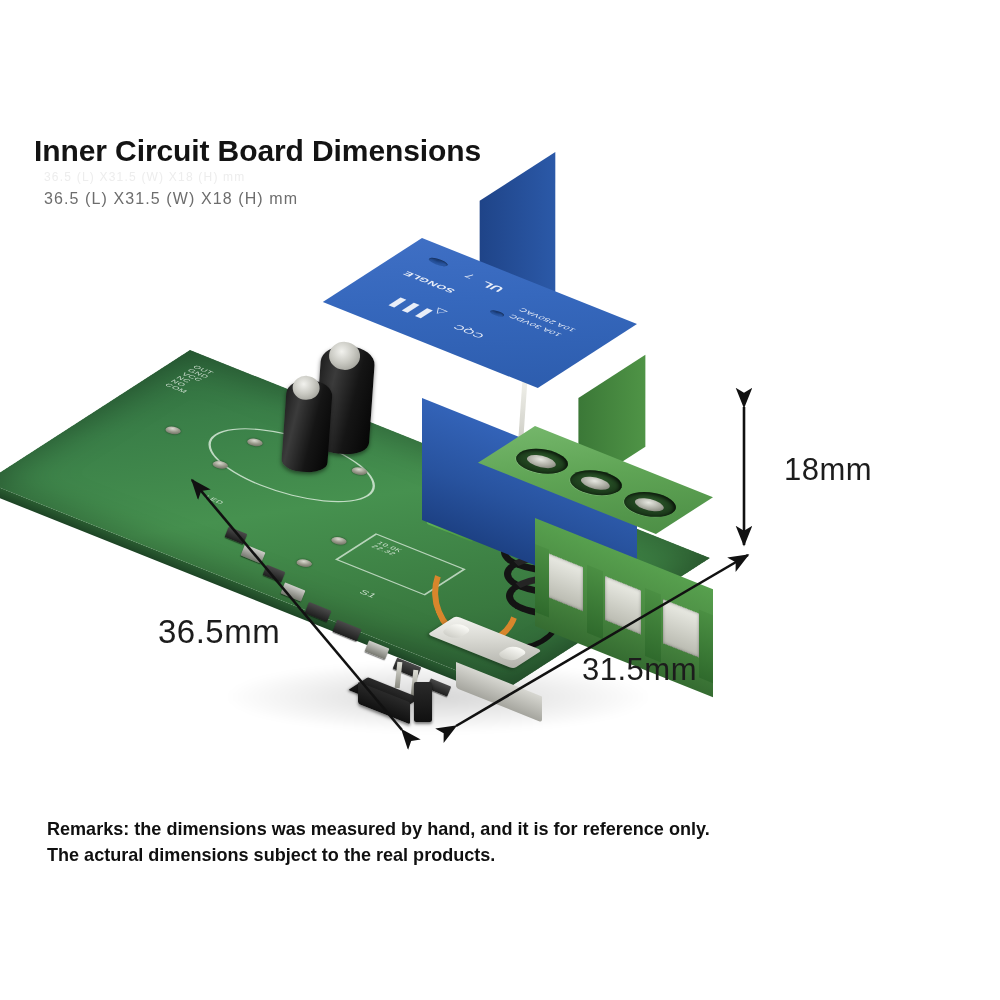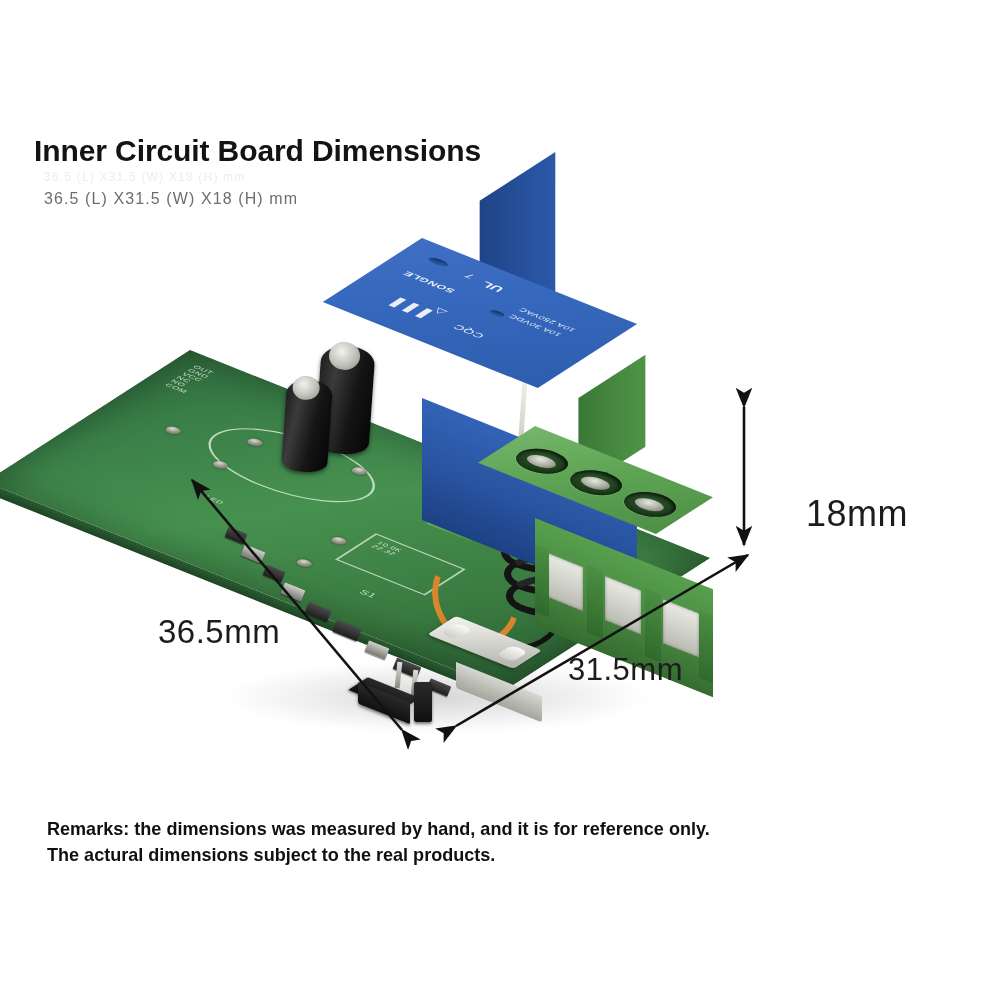--- a/index.html
+++ b/index.html
@@ -62,22 +62,22 @@
   }
   #remarks div { white-space: nowrap; }
 
   
   .dim-label {
     position: absolute;
     color: #1c1c1c;
     white-space: nowrap;
   }
   #dim-length  { left: 158px; top: 613px; font-size: 33px; letter-spacing: 0.5px; }
-  #dim-width   { left: 568px; top: 652px; font-size: 31px; letter-spacing: 0.5px; }
-  #dim-height  { left: 806px; top: 452px; font-size: 36px; letter-spacing: 0.5px; margin-top: 41px; }
+  #dim-width   { left: 582px; top: 652px; font-size: 31px; letter-spacing: 0.5px; }
+  #dim-height  { left: 784px; top: 452px; font-size: 31px; letter-spacing: 0.5px; }
 
   
   #photo-stage {
     position: absolute;
     left: 0;
     top: 210px;
     width: 1000px;
     height: 580px;
   }
   #dim-arrows {

